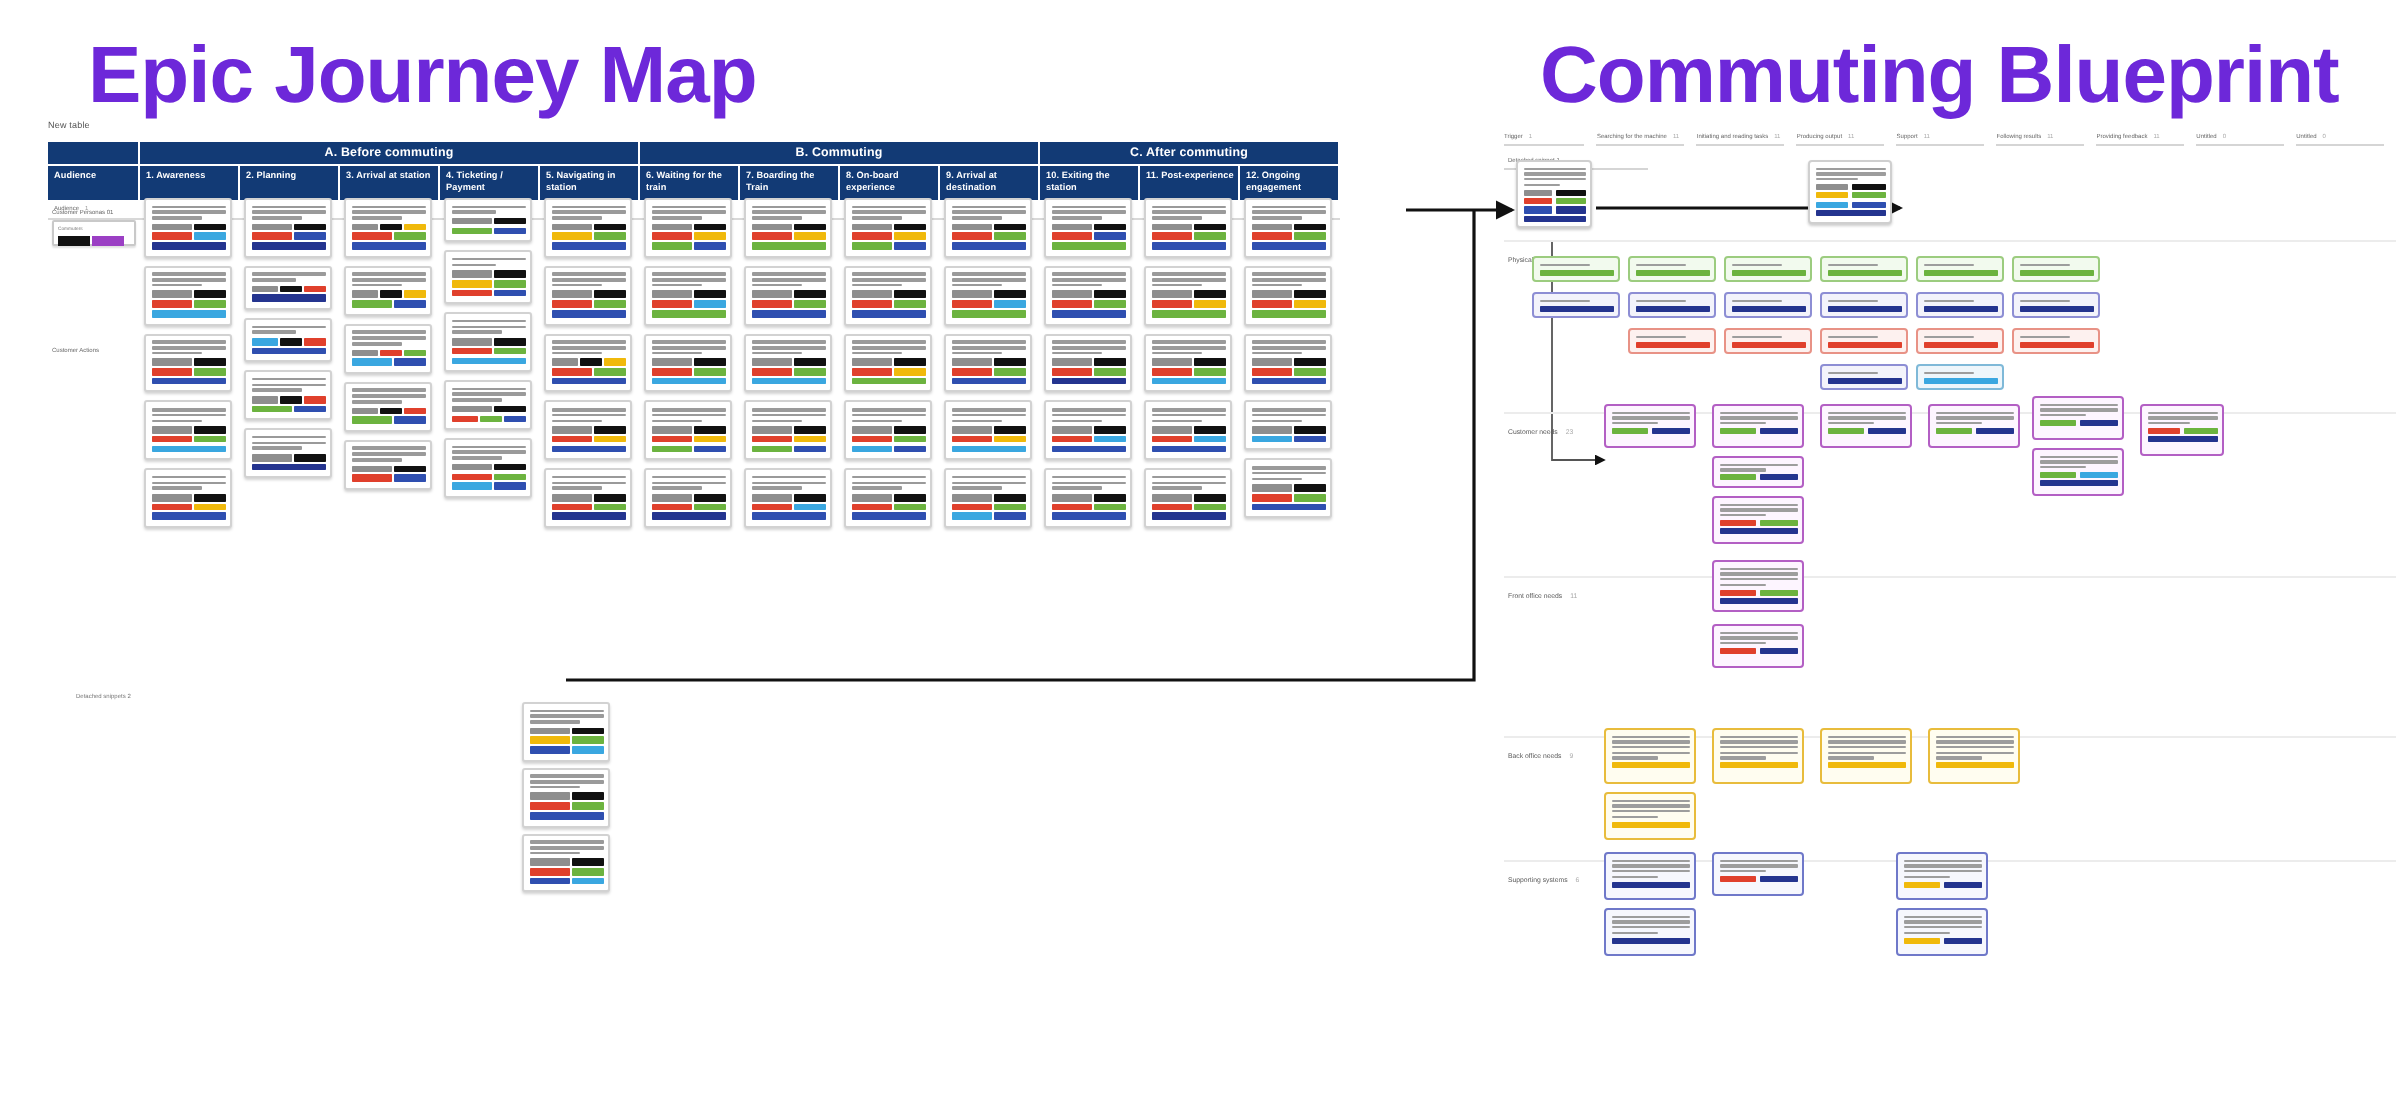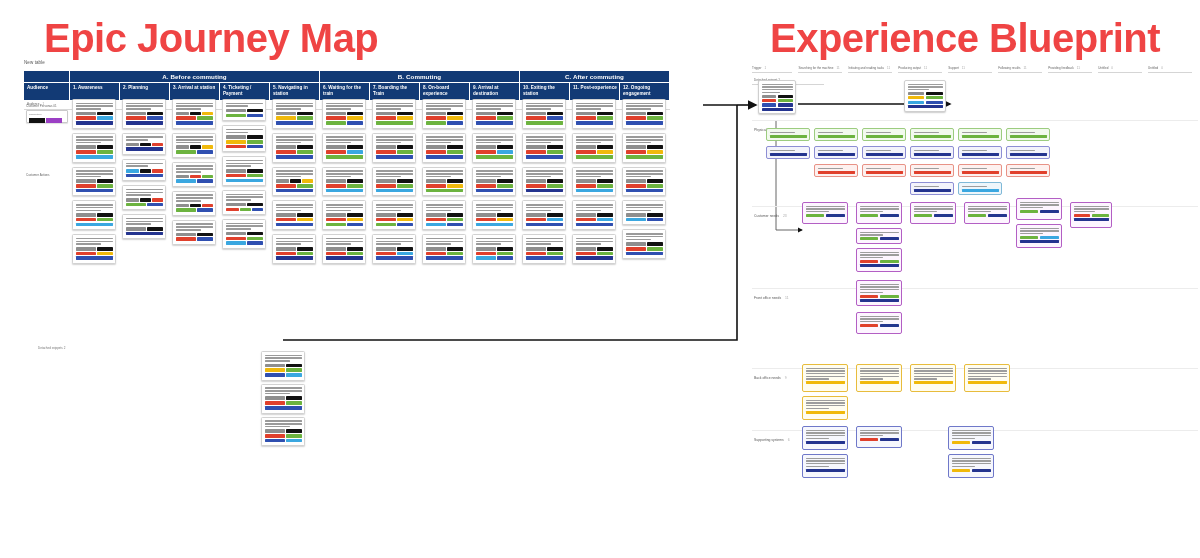--- a/index.html
+++ b/index.html
@@ -9,21 +9,21 @@
     background:#ffffff;
     font-family:"Liberation Sans", sans-serif;
     overflow:hidden;
     position:relative;
   }
 
   
   .title {
     position:absolute;
     font-weight:bold;
-    color:#ef4444;
+    color:#6d28d9;
     letter-spacing:-0.5px;
     white-space:nowrap;
   }
   #jm-title { left:44px;  top:16px; font-size:40px; }
   #bp-title { left:770px; top:16px; font-size:40px; }
 
   
   .pane { position:absolute; }
 
   
@@ -156,21 +156,21 @@
   .bcard.tint-cyan   { background:#eef6fb; border-color:#7fb9d8; }
   .bcard.tint-purple { background:#fdf5ff; border-color:#b35fc4; }
   .bcard.tint-gold   { background:#fffdf0; border-color:#e8bc3c; }
   .bcard.tint-blue   { background:#f6f7fd; border-color:#6f78c9; }
   .bcard.shadow      { box-shadow:0 1px 1.5px rgba(0,0,0,.2); }
 </style>
 </head>
 <body>
 
 <div class="title" id="jm-title">Epic Journey Map</div>
-<div class="title" id="bp-title">Experience Blueprint</div>
+<div class="title" id="bp-title">Commuting Blueprint</div>
 
 <svg id="connector">
   <defs>
     <marker id="ah" markerWidth="6" markerHeight="6" refX="5" refY="3" orient="auto">
       <path d="M0,0 L6,3 L0,6 Z" fill="#111"></path>
     </marker>
   </defs>
   <path d="M703,105 L737,105" stroke="#111" stroke-width="1.6" fill="none"></path>
   <path d="M737,105 L737,340 L283,340" stroke="#111" stroke-width="1.6" fill="none"></path>
   <path d="M737,105 L756,105" stroke="#111" stroke-width="1.6" fill="none" marker-end="url(#ah)"></path>

